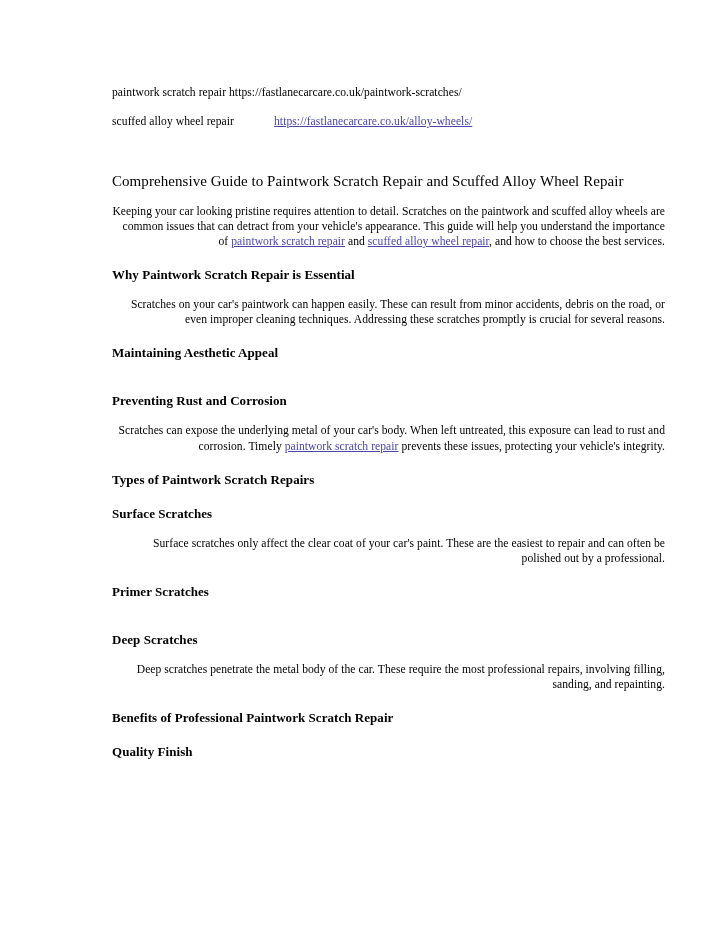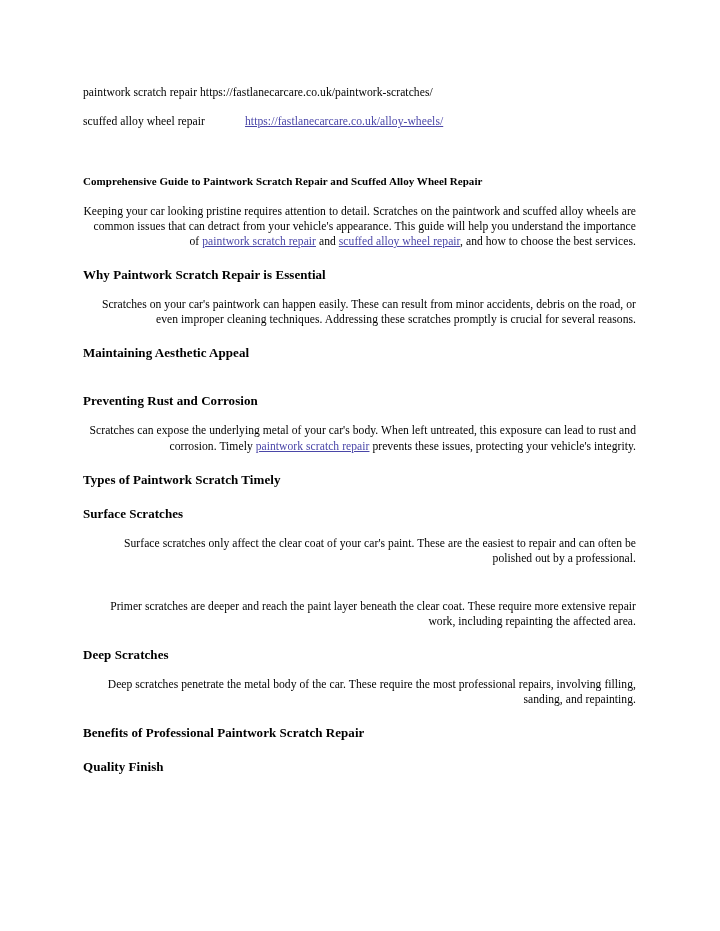--- a/index.html
+++ b/index.html
@@ -18,41 +18,42 @@
   .page {
     position: relative;
     width: 720px;
     height: 931px;
     background: #ffffff;
     box-sizing: border-box;
     padding: 85px 85px 0 83px;
   }
   .content {
     width: 553px;
+    margin-left: 29px;
   }
   
   .ref-line {
     font-size: 11.6px;
     line-height: 15px;
     margin: 0 0 14px 0;
     white-space: pre;
     letter-spacing: 0.005em;
   }
   .ref-line.second {
     margin-bottom: 0;
   }
   .tabgap {
     display: inline-block;
     width: 40px;
   }
   
   h1.doc-title {
-    font-size: 11px;
+    font-size: 15px;
     line-height: 15px;
-    font-weight: bold;
+    font-weight: normal;
     margin: 0;
     padding: 0;
     letter-spacing: 0.004em;
   }
   h2.sec-head, h3.sub-head {
     font-size: 13px;
     line-height: 15px;
     font-weight: bold;
     margin: 0;
     padding: 0;
@@ -110,32 +111,32 @@
     <div class="gap-h2p"></div>
 
     <div class="gap-p2h"></div>
 
     <h2 class="sec-head">Preventing Rust and Corrosion</h2>
     <div class="gap-h2p"></div>
     <p class="body-text"><span>Scratches can expose the underlying metal of your car's body. When left untreated, this exposure can lead to rust and corrosion. Timely </span><a class="doclink" href="#">paintwork scratch repair</a><span> prevents these issues, protecting your vehicle's integrity.</span></p>
 
     <div class="gap-p2h"></div>
 
-    <h2 class="sec-head">Types of Paintwork Scratch Timely</h2>
+    <h2 class="sec-head">Types of Paintwork Scratch Repairs</h2>
 
     <div class="gap-h2h"></div>
 
     <h3 class="sub-head">Surface Scratches</h3>
     <div class="gap-h2p"></div>
     <p class="body-text">Surface scratches only affect the clear coat of your car's paint. These are the easiest to repair and can often be polished out by a professional.</p>
 
     <div class="gap-p2h"></div>
 
+    <h3 class="sub-head">Primer Scratches</h3>
     <div class="gap-h2p"></div>
-    <p class="body-text">Primer scratches are deeper and reach the paint layer beneath the clear coat. These require more extensive repair work, including repainting the affected area.</p>
 
     <div class="gap-p2h"></div>
 
     <h3 class="sub-head">Deep Scratches</h3>
     <div class="gap-h2p"></div>
     <p class="body-text">Deep scratches penetrate the metal body of the car. These require the most professional repairs, involving filling, sanding, and repainting.</p>
 
     <div class="gap-p2h"></div>
 
     <h2 class="sec-head">Benefits of Professional Paintwork Scratch Repair</h2>

